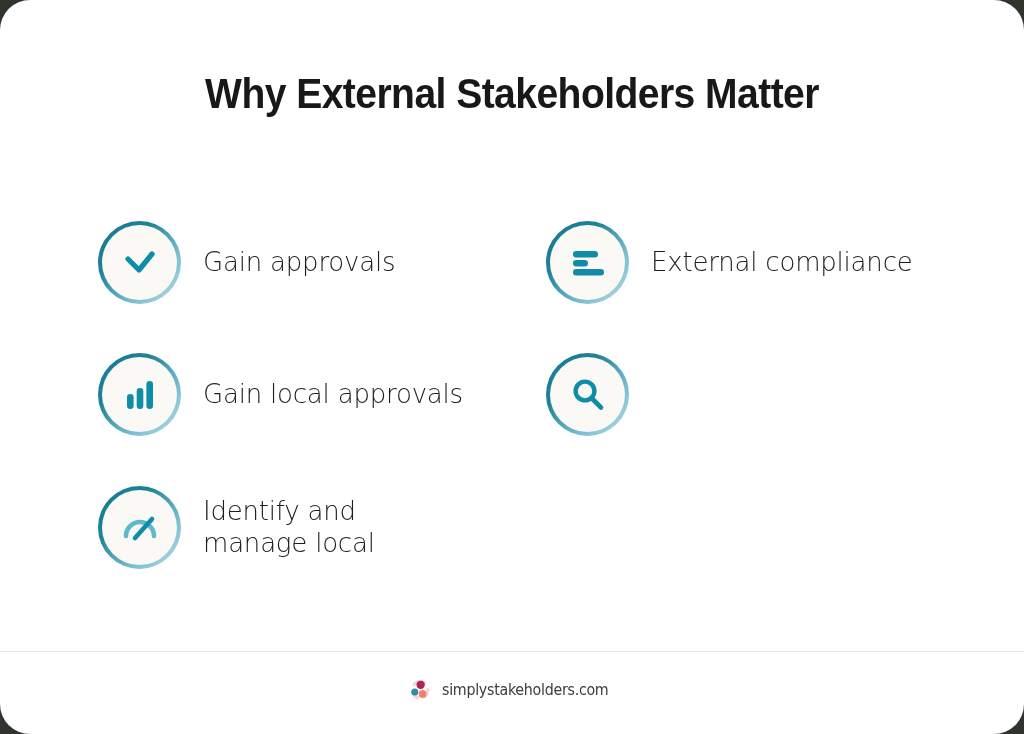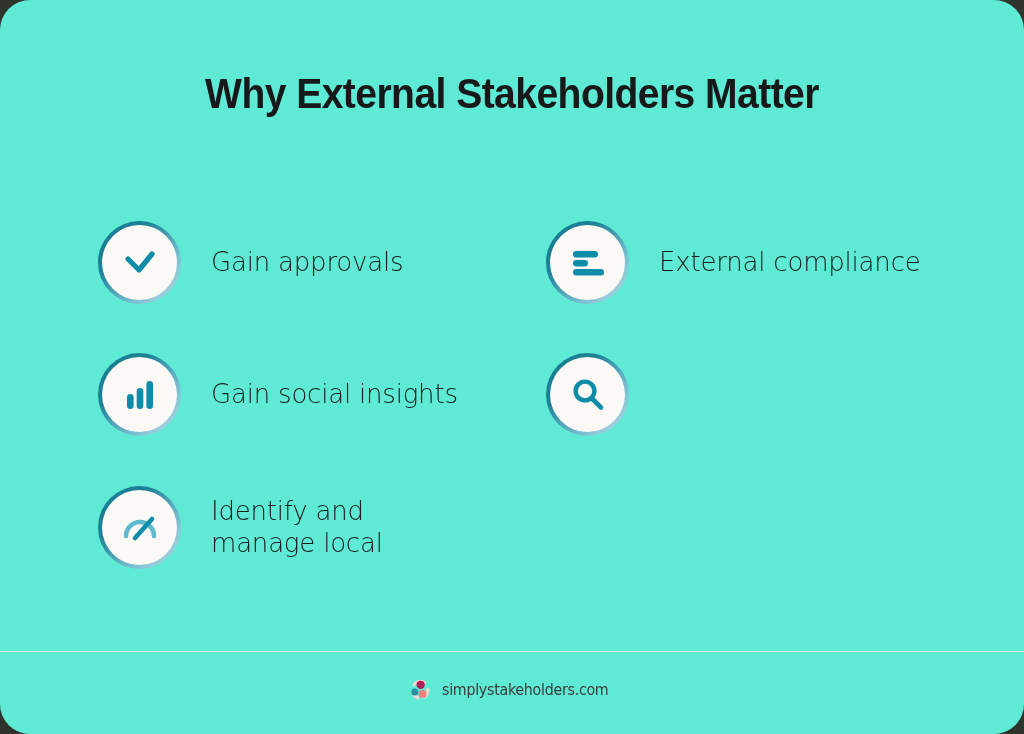--- a/index.html
+++ b/index.html
@@ -13,21 +13,21 @@
   body {
     background: #2f352c;
     font-family: "Liberation Sans", sans-serif;
   }
 
   #card {
     position: absolute;
     top: 0; left: 0;
     width: 1024px;
     height: 734px;
-    background: #5eead4;
+    background: #ffffff;
     border-radius: 30px;
     overflow: hidden;
   }
 
   
   #title-area {
     position: absolute;
     top: 70px;
     left: 0;
     width: 1024px;
@@ -81,21 +81,20 @@
   .icon-circle svg { display: block; overflow: visible; }
 
   .benefit-label {
     font-family: "DejaVu Sans", sans-serif;
     font-size: 26px;
     font-weight: 300;
     line-height: 1.24;
     color: #1c1d20;
     letter-spacing: -0.2px;
     white-space: pre-line;
-    margin-left: 8px;
   }
 
   
   #footer-divider {
     position: absolute;
     top: 651px;
     left: 0;
     width: 1024px;
     height: 1px;
     background: #ebe8e0;
@@ -157,21 +156,21 @@
     </div>
 
     <div class="benefit-item">
       <div class="icon-circle">
         <svg width="44" height="44" viewBox="0 0 44 44" aria-hidden="true">
           <rect x="9" y="21" width="6.6" height="15" rx="3.3" fill="#0e8ca8"></rect>
           <rect x="18.7" y="15" width="6.6" height="21" rx="3.3" fill="#0e8ca8"></rect>
           <rect x="28.4" y="8" width="6.6" height="28" rx="3.3" fill="#0e8ca8"></rect>
         </svg>
       </div>
-      <div class="benefit-label">Gain social insights</div>
+      <div class="benefit-label">Gain local approvals</div>
     </div>
 
     <div class="benefit-item">
       <div class="icon-circle">
         <svg width="44" height="44" viewBox="0 0 44 44" aria-hidden="true">
           <circle cx="19" cy="18" r="9.4" fill="none" stroke="#0e8ca8" stroke-width="4.4"></circle>
           <line x1="26" y1="25.5" x2="35" y2="34.5" stroke="#0e8ca8" stroke-width="4.6" stroke-linecap="round"></line>
         </svg>
       </div>
     </div>

